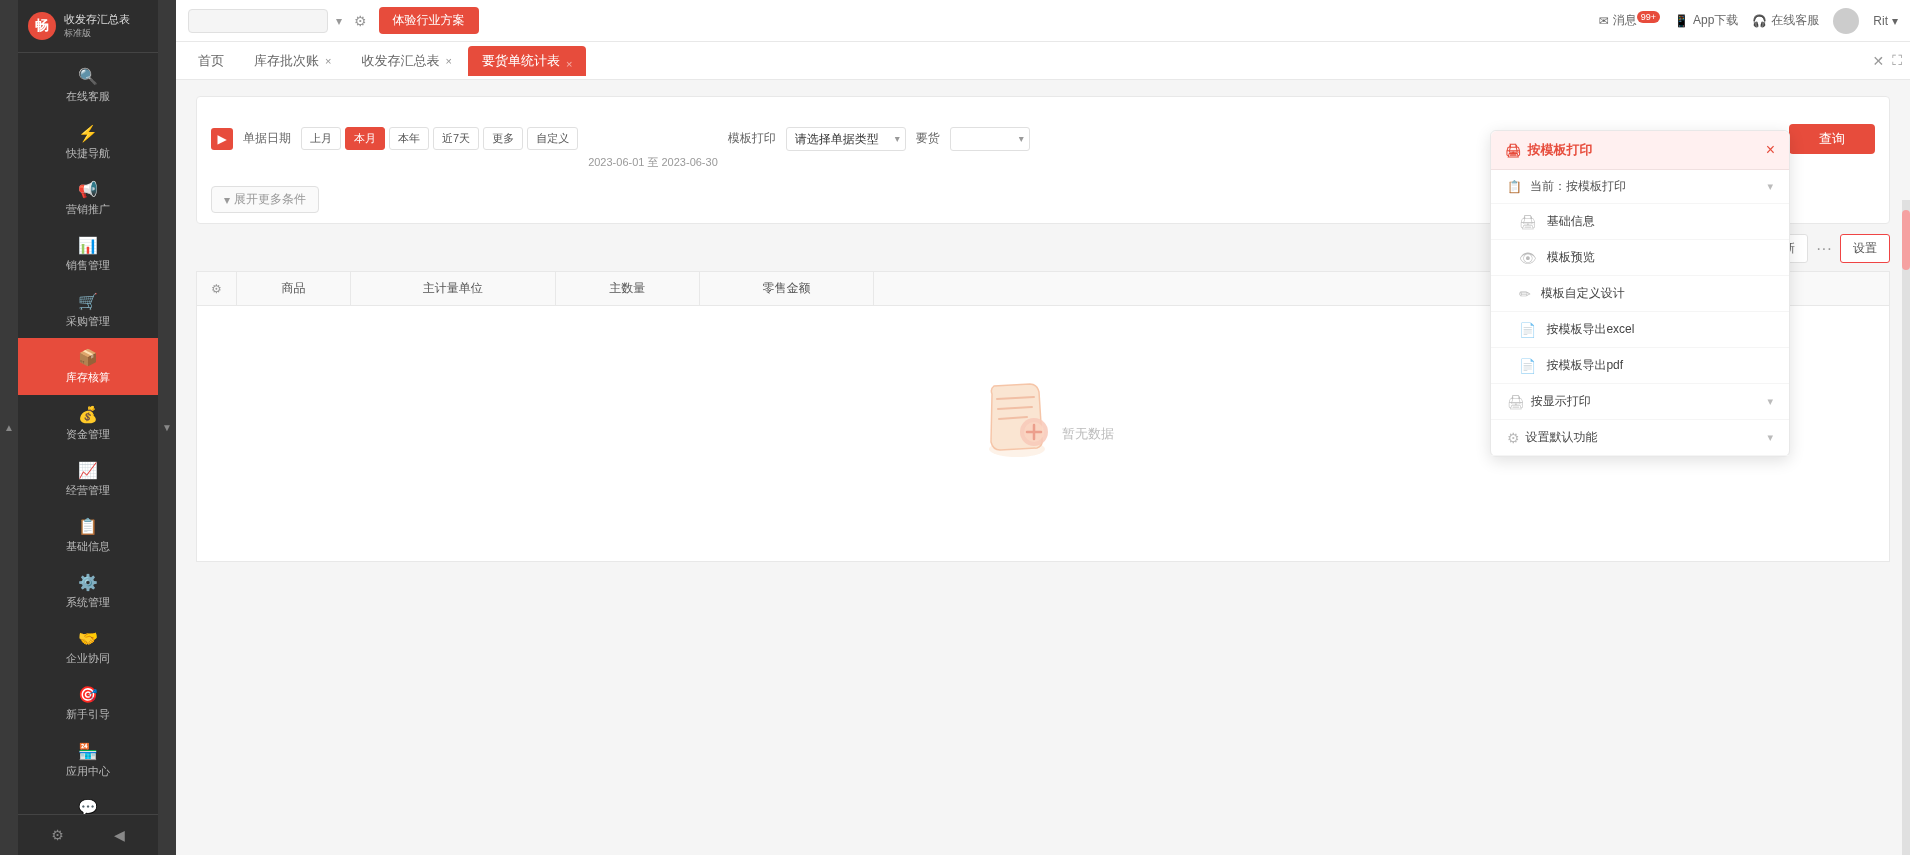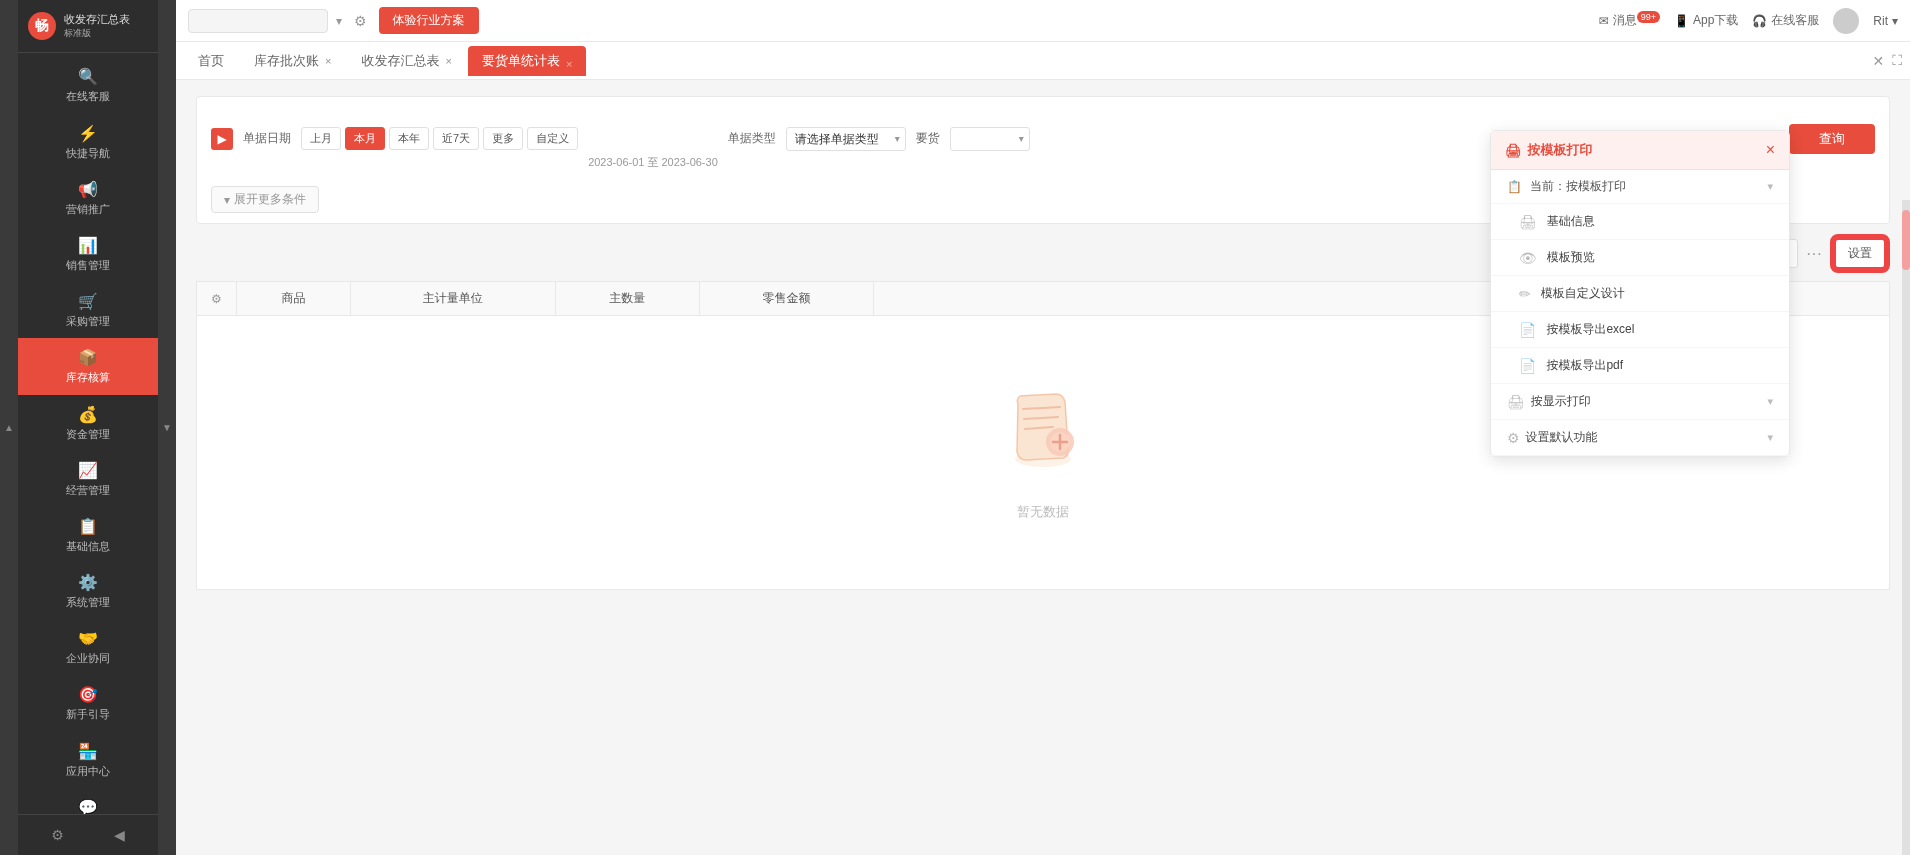--- a/index.html
+++ b/index.html
@@ -63,30 +63,30 @@
     .filter-select-wrap { position: relative; display: inline-flex; align-items: center; }
     .filter-select-arrow { position: absolute; right: 6px; color: #999; font-size: 10px; pointer-events: none; }
     .query-btn { background: #e74c3c; color: white; border: none; border-radius: 4px; padding: 6px 30px; font-size: 13px; cursor: pointer; }
 
     
     .toolbar { display: flex; align-items: center; gap: 8px; margin-bottom: 8px; }
     .toolbar-right { margin-left: auto; display: flex; align-items: center; gap: 8px; }
     .toolbar-btn { display: flex; align-items: center; gap: 4px; padding: 5px 12px; border: 1px solid #e0e0e0; border-radius: 3px; background: #fff; color: #555; font-size: 12px; cursor: pointer; }
     .toolbar-btn.print-active { background: #fff0f0; border-color: #f5c6c6; color: #e74c3c; }
     .toolbar-dots { color: #999; font-size: 16px; cursor: pointer; }
-    .settings-btn { background: #fff; border: 6px solid #ef4444; border-radius: 8px; padding: 5px 12px; color: #555; font-size: 12px; cursor: pointer; }
+    .settings-btn { background: #fff; border: 1px solid #ef4444; border-radius: 3px; padding: 5px 12px; color: #555; font-size: 12px; cursor: pointer; }
 
     
     .data-table { width: 100%; border-collapse: collapse; background: #fff; border: 1px solid #e8e8e8; }
     .data-table th { background: #f9f9f9; border: 1px solid #e8e8e8; padding: 8px 10px; text-align: center; font-weight: normal; color: #555; font-size: 12px; }
     .data-table td { border: 1px solid #e8e8e8; padding: 8px 10px; text-align: center; color: #333; font-size: 12px; }
     .table-setting-icon { color: #999; cursor: pointer; }
 
     
-    .empty-state { display: flex; flex-direction: column; align-items: center; justify-content: center; padding: 60px 0; }
+    .empty-state { display: flex; flex-direction: row; align-items: center; justify-content: center; padding: 60px 0; }
     .empty-icon { font-size: 80px; margin-bottom: 10px; opacity: 0.6; }
     .empty-text { color: #bbb; font-size: 13px; }
 
     
     .print-dropdown { position: absolute; top: 50px; right: 120px; background: #fff; border: 1px solid #e8e8e8; border-radius: 6px; box-shadow: 0 4px 16px rgba(0,0,0,0.12); z-index: 200; width: 300px; }
     .print-dropdown-header { display: flex; align-items: center; justify-content: space-between; padding: 10px 14px; background: #fff0f0; border-radius: 6px 6px 0 0; border-bottom: 1px solid #f0e0e0; }
     .print-dropdown-title { color: #e74c3c; font-size: 13px; font-weight: bold; display: flex; align-items: center; gap: 6px; }
     .print-dropdown-close { color: #e74c3c; cursor: pointer; font-size: 16px; }
     .print-dropdown-item { display: flex; align-items: center; gap: 10px; padding: 9px 16px; cursor: pointer; color: #444; font-size: 12px; border-bottom: 1px solid #f5f5f5; }
     .print-dropdown-item:last-child { border-bottom: none; }
@@ -245,21 +245,21 @@
         <div class="filter-date-group">
           <button class="filter-date-btn">上月</button>
           <button class="filter-date-btn active">本月</button>
           <button class="filter-date-btn">本年</button>
           <button class="filter-date-btn">近7天</button>
           <button class="filter-date-btn">更多</button>
           <button class="filter-date-btn">自定义</button>
         </div>
         <span class="filter-date-range">2023-06-01 至 2023-06-30</span>
 
-        <span class="filter-label">单据类型</span>
+        <span class="filter-label">模板打印</span>
         <div class="filter-select-wrap">
           <select class="filter-select">
             <option value="">请选择单据类型</option>
           </select>
           <span class="filter-select-arrow">▾</span>
         </div>
 
         <span class="filter-label">要货</span>
         <div class="filter-select-wrap">
           <select class="filter-select" style="min-width:80px">

